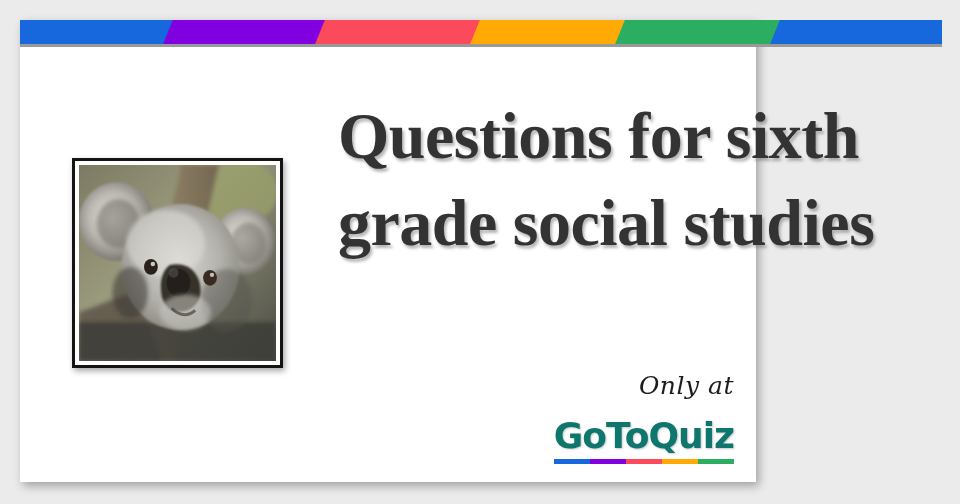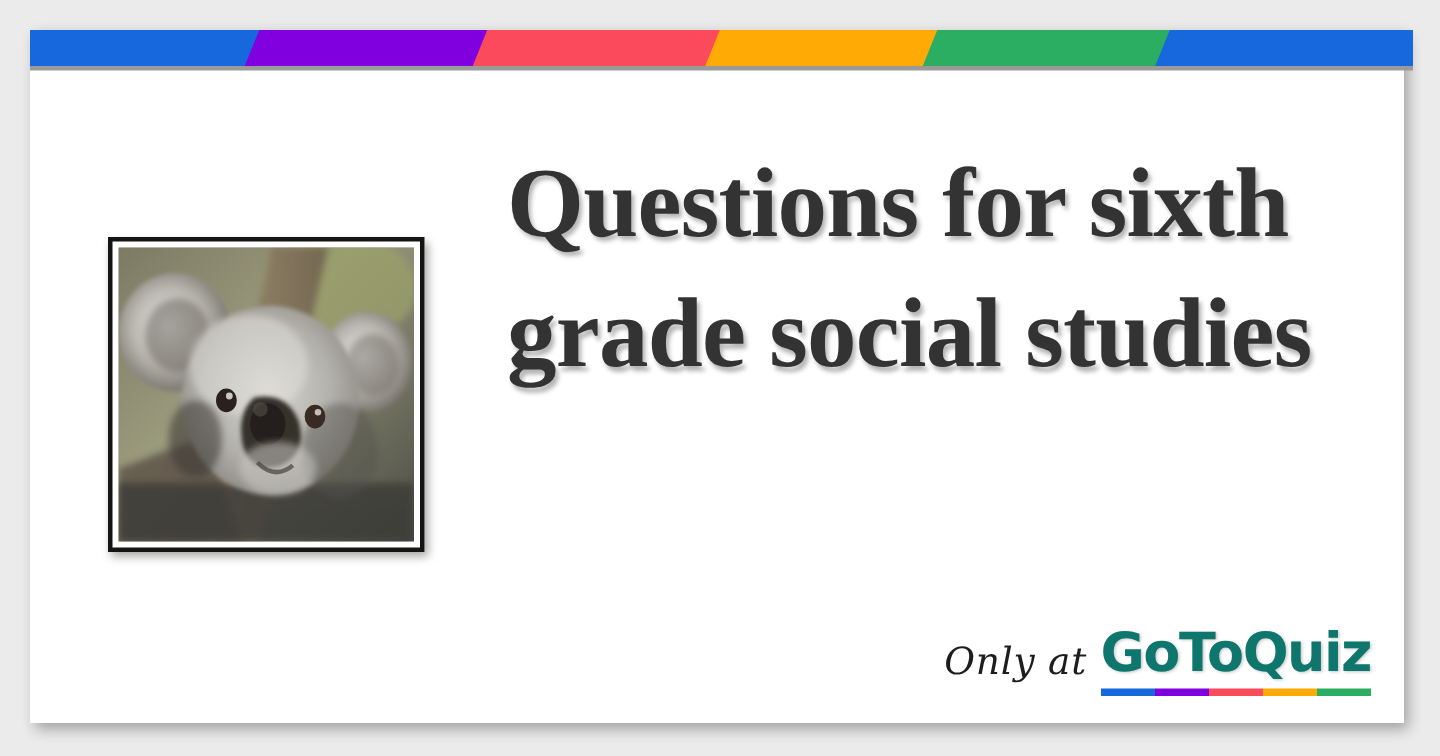--- a/index.html
+++ b/index.html
@@ -14,21 +14,21 @@
     background: #ebebeb;
     font-family: "Liberation Sans", sans-serif;
     position: relative;
   }
 
   
   #card {
     position: absolute;
     left: 20px;
     top: 20px;
-    width: 916px;
+    width: 736px;
     height: 462px;
     background: #ffffff;
     box-shadow: 3px 4px 9px rgba(0,0,0,0.32);
   }
 
   
   #ribbon {
     position: absolute;
     left: 0;
     top: 0;
@@ -91,20 +91,21 @@
   }
 
   
   #brand {
     position: absolute;
     right: 22px;
     bottom: 18px;
     display: flex;
     align-items: flex-end;
     gap: 9px;
+    flex-direction: column;
   }
   #brand-only {
     font-family: "DejaVu Serif", serif;
     font-style: italic;
     font-size: 25px;
     color: #1d1d1d;
     line-height: 1;
     padding-bottom: 11px;
     letter-spacing: 0.5px;
   }

